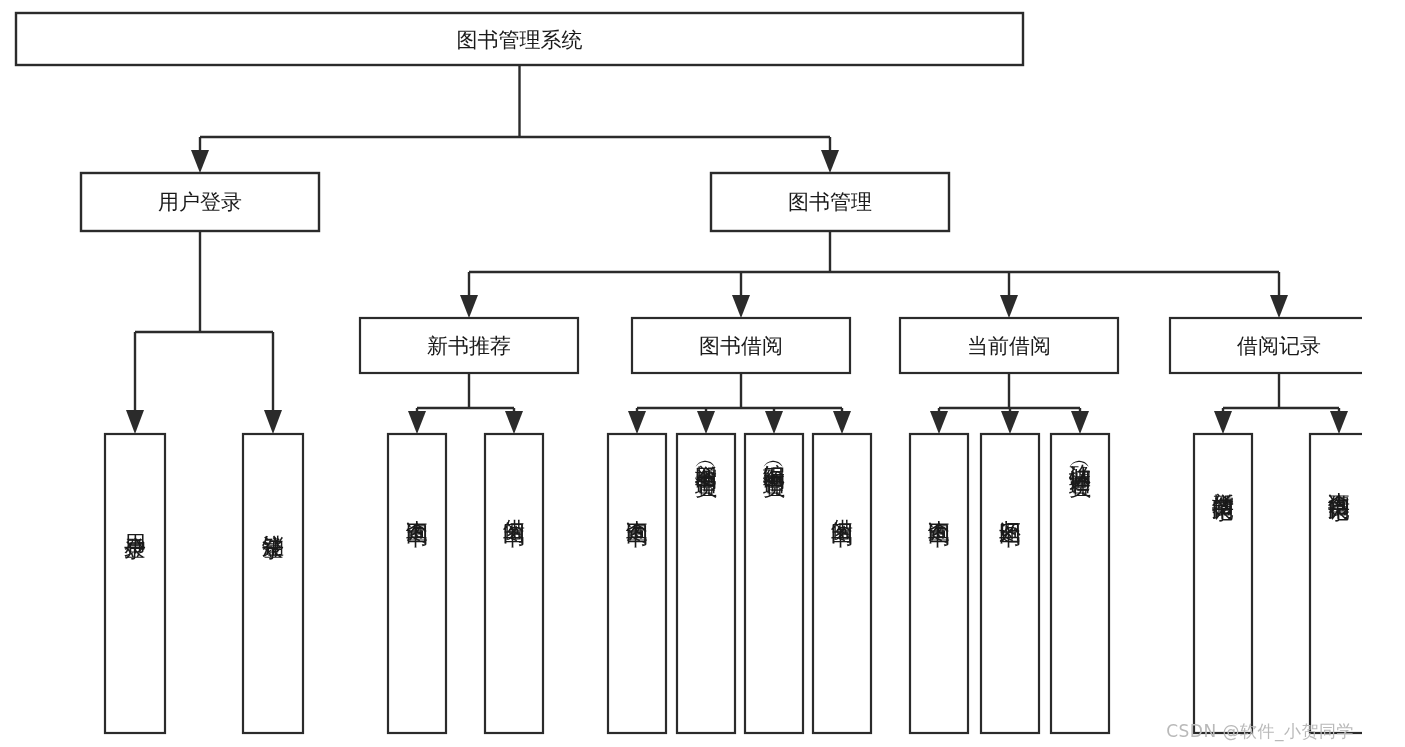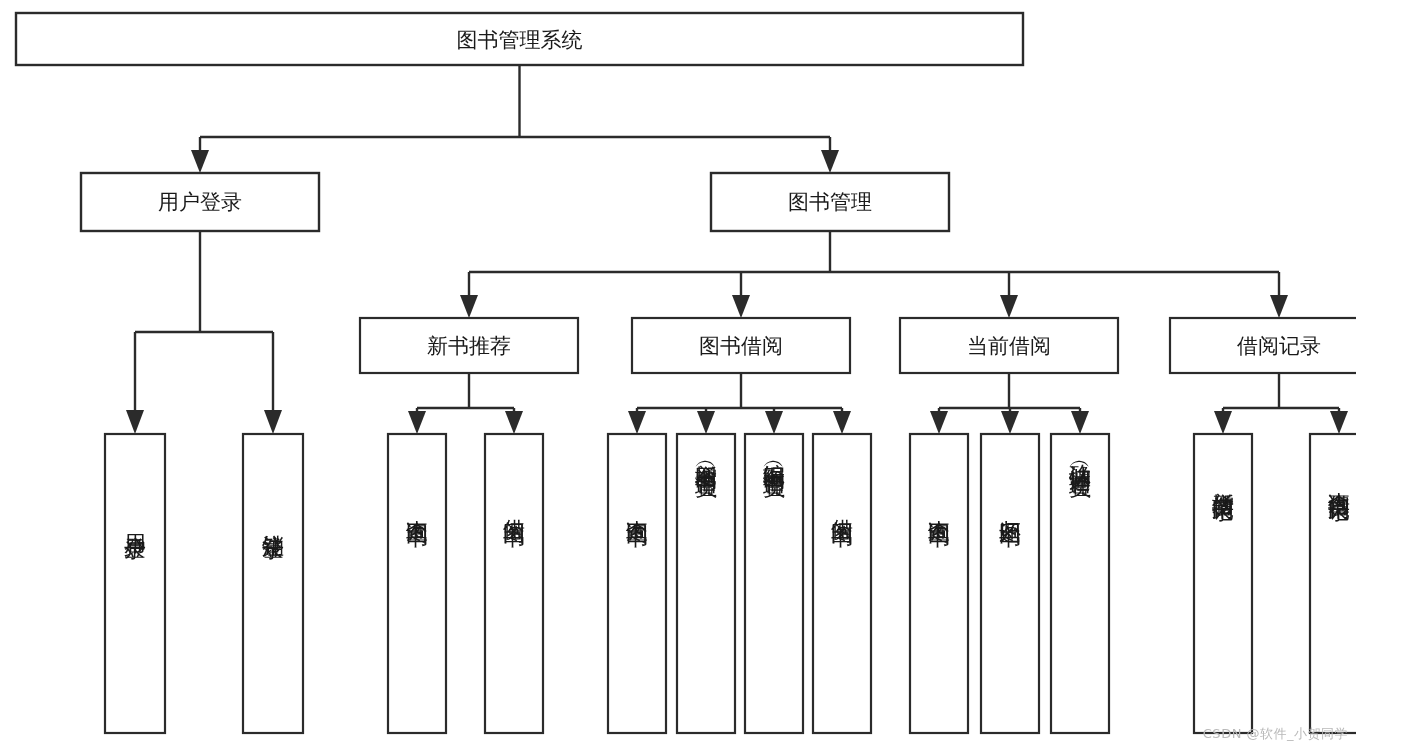--- a/index.html
+++ b/index.html
@@ -10,20 +10,21 @@
   }
   body {
     font-family: "DejaVu Sans", "Liberation Sans", sans-serif;
   }
   #diagram-root {
     position: relative;
     width: 1356px;
     height: 747px;
     background: #ffffff;
     overflow: hidden;
+    padding-left: 6px;
   }
   svg#flow {
     position: absolute;
     left: 0;
     top: 0;
     width: 1405px;
     height: 747px;
     display: block;
   }
   .node-box {
@@ -67,21 +68,21 @@
     line-height: 1.08;
     letter-spacing: 2px;
     color: #1a1a1a;
     white-space: nowrap;
   }
   .watermark {
     position: absolute;
     right: 8px;
     bottom: 4px;
     font-family: "DejaVu Sans", "Liberation Sans", sans-serif;
-    font-size: 13px;
+    font-size: 17px;
     color: #b9b9b9;
     letter-spacing: 0.5px;
     white-space: nowrap;
     pointer-events: none;
   }
 </style>
 </head>
 <body>
 
 <div id="diagram-root">

